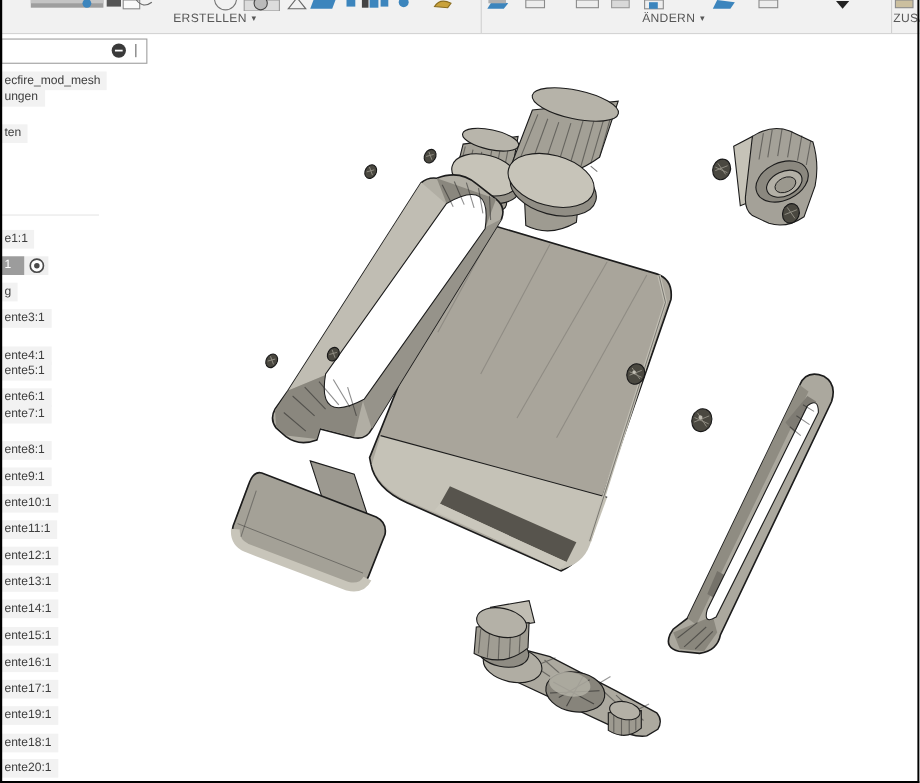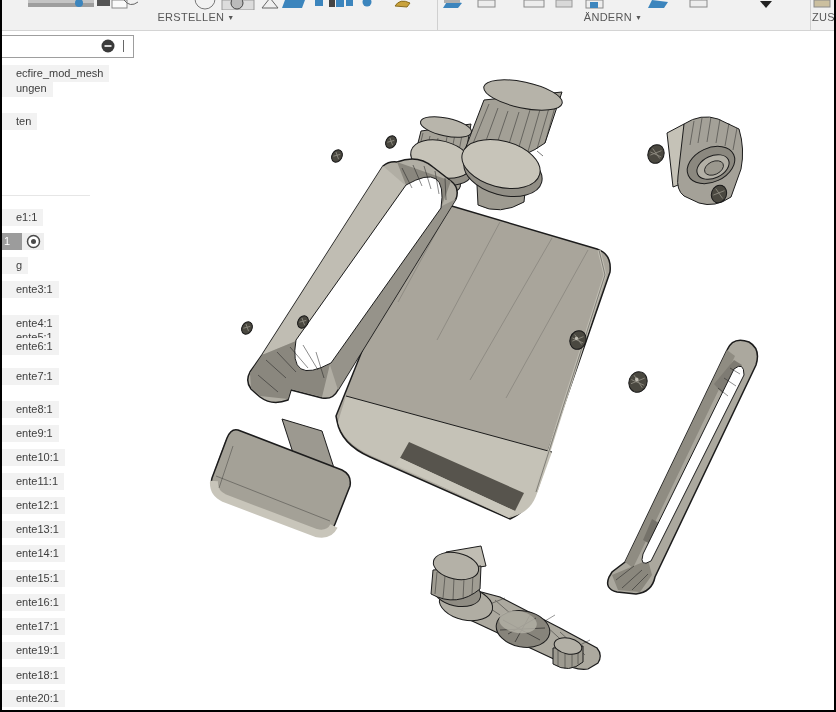--- a/index.html
+++ b/index.html
@@ -16,21 +16,21 @@
   .tb-icons{position:absolute;top:0;left:0}
 
   
   .search-box{position:absolute;left:1px;top:35px;width:131px;height:21px;background:#fff;
               border:1px solid #9e9e9e;z-index:6}
   .search-clear{position:absolute;right:18px;top:3px;width:14px;height:14px;cursor:pointer}
   .search-cursor{position:absolute;right:9px;top:4px;width:1px;height:12px;background:#666}
   .panel-divider{position:absolute;left:0;top:195px;width:90px;height:1px;background:#e6e6e6}
 
   .tree-row{position:absolute;left:0;height:17px;line-height:17px;font-size:11px;color:#3d3d3d;
-            background:#f2f2f2;padding:0 6px 0 16px;white-space:nowrap;z-index:6;cursor:default}
+            background:#f2f2f2;padding:0 6px 0 4px;white-space:nowrap;z-index:6;cursor:default}
   .sel-strip{position:absolute;left:0;top:233px;width:44px;height:17px;background:#efefef;z-index:6}
   .sel-box{position:absolute;left:0;top:0;width:22px;height:17px;background:#9c9c9c;color:#fff;
            font-size:11px;line-height:17px;padding-left:4px;box-sizing:border-box}
   .sel-radio{position:absolute;left:25px;top:0}
 
   
   .viewport{position:absolute;left:0;top:31px;z-index:1}
 
   
   .win-border{position:absolute;background:#000;z-index:10}
@@ -307,21 +307,21 @@
   <svg class="sel-radio" width="18" height="17">
     <circle cx="8.5" cy="8.5" r="6" fill="#fff" stroke="#4a4a4a" stroke-width="1.5"></circle>
     <circle cx="8.5" cy="8.5" r="2.5" fill="#4a4a4a"></circle>
   </svg>
 </div>
 
 <div class="tree-row" style="top:257px">g</div>
 <div class="tree-row" style="top:281px">ente3:1</div>
 <div class="tree-row" style="top:315px">ente4:1</div>
 <div class="tree-row" style="top:329px">ente5:1</div>
-<div class="tree-row" style="top:338px">ente6:1</div>
+<div class="tree-row" style="top:353px">ente6:1</div>
 <div class="tree-row" style="top:368px">ente7:1</div>
 <div class="tree-row" style="top:401px">ente8:1</div>
 <div class="tree-row" style="top:425px">ente9:1</div>
 <div class="tree-row" style="top:449px">ente10:1</div>
 <div class="tree-row" style="top:473px">ente11:1</div>
 <div class="tree-row" style="top:497px">ente12:1</div>
 <div class="tree-row" style="top:521px">ente13:1</div>
 <div class="tree-row" style="top:545px">ente14:1</div>
 <div class="tree-row" style="top:570px">ente15:1</div>
 <div class="tree-row" style="top:594px">ente16:1</div>

